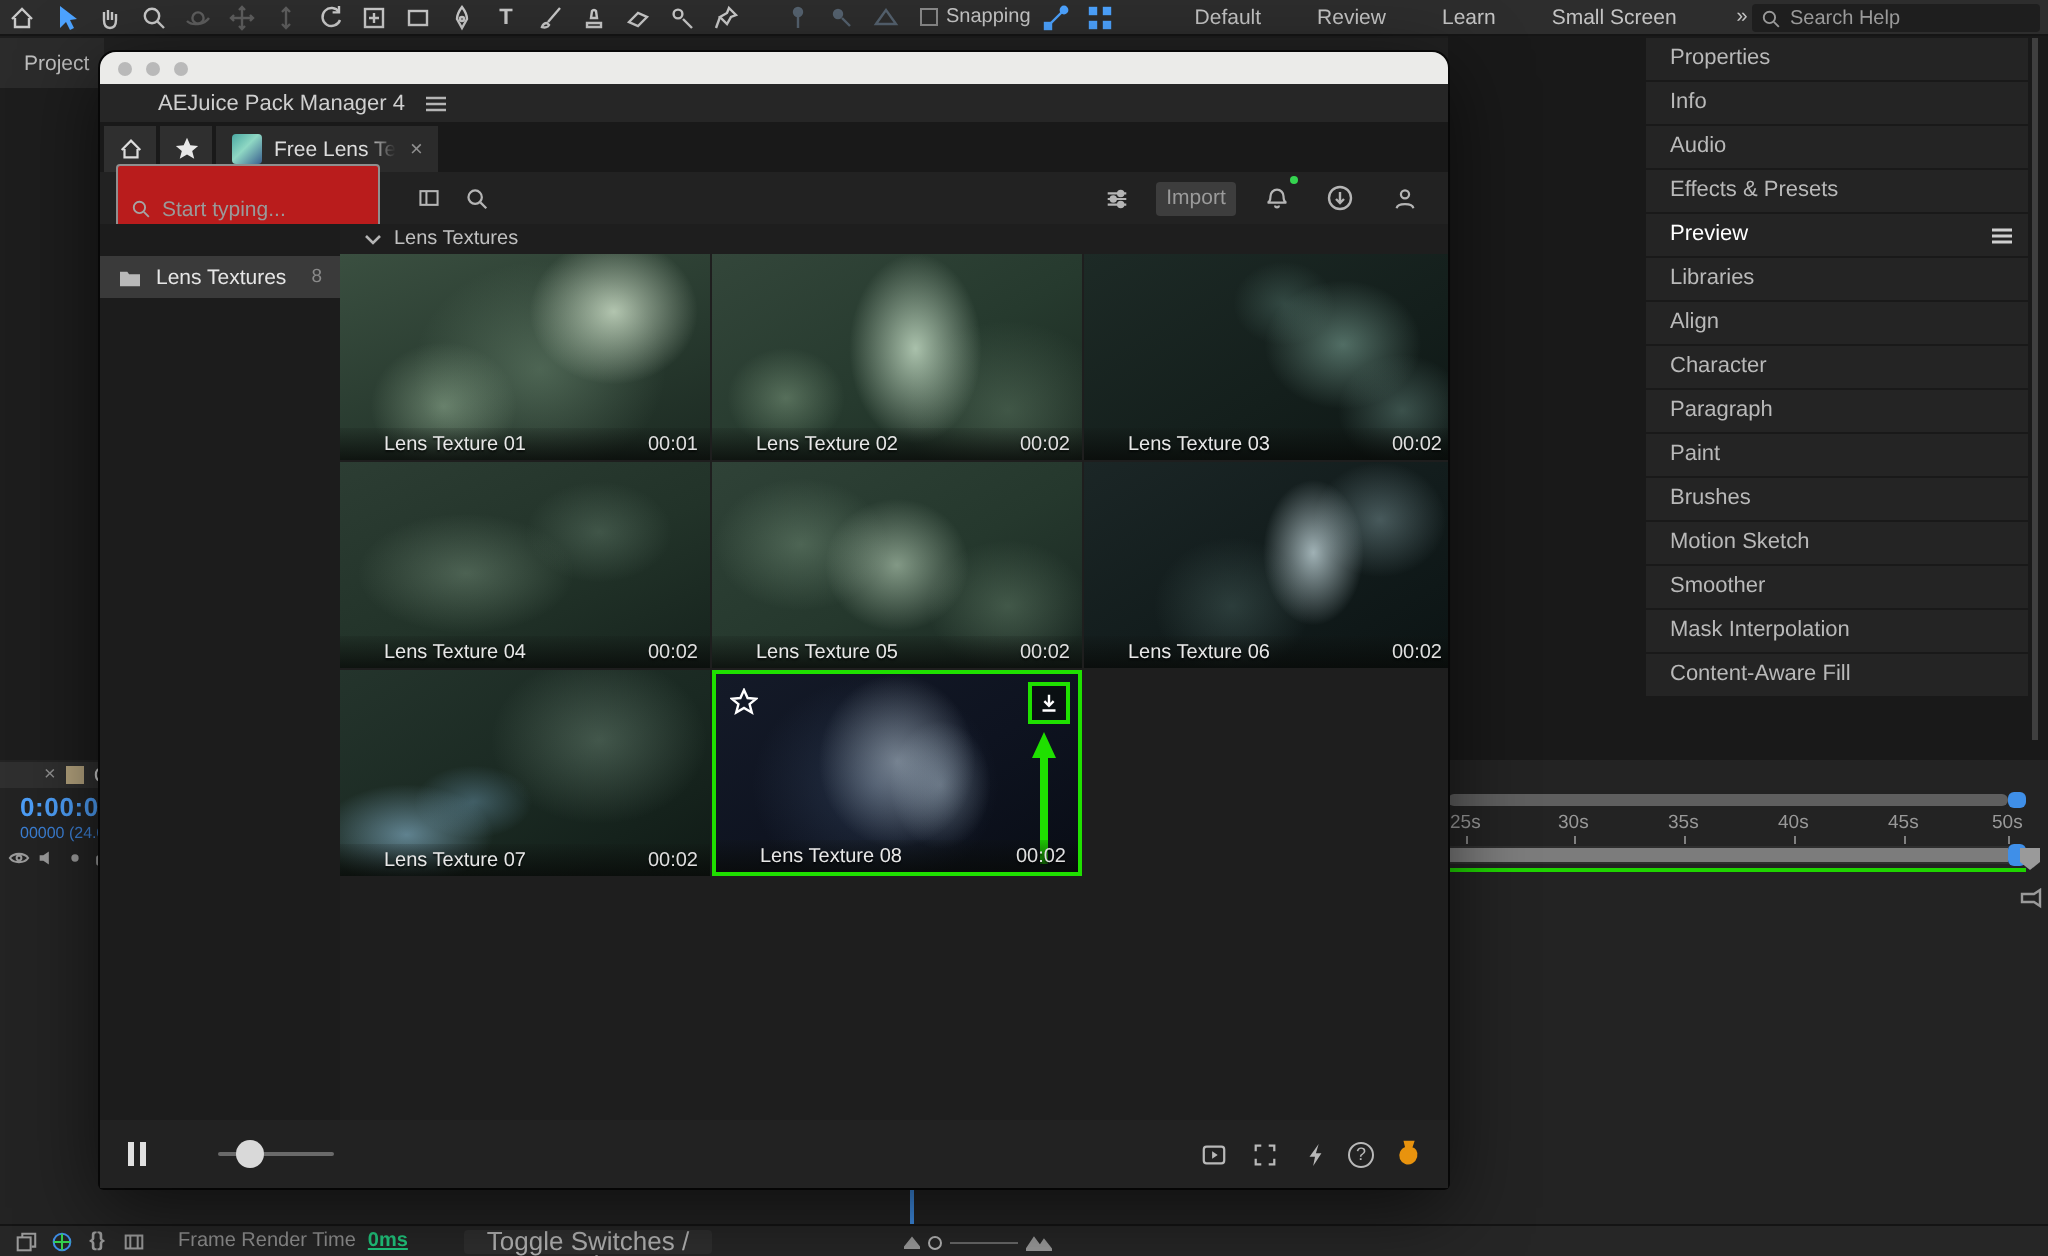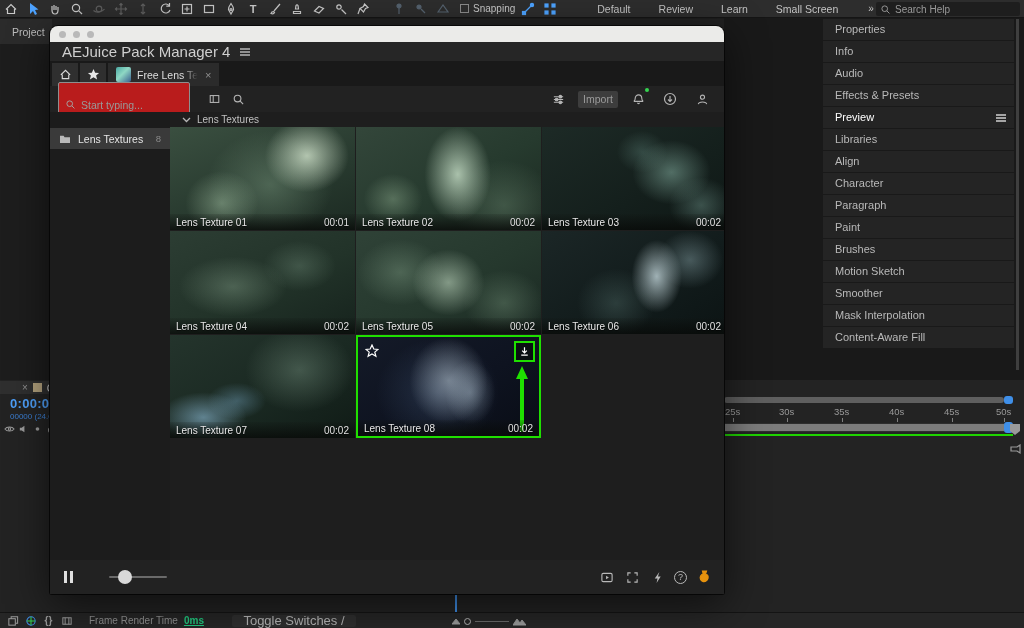--- a/index.html
+++ b/index.html
@@ -81,21 +81,21 @@
   .sb-zoom{position:absolute;left:452px;top:2px;display:flex;align-items:center;gap:4px;height:12px;}
   .sb-zoom svg{stroke:#9a9a9a;fill:#9a9a9a;}
   .sb-zoom .track{width:34px;height:1px;background:#6a6a6a;}
   .sb-zoom .knob{width:7px;height:7px;border:1.5px solid #b5b5b5;border-radius:50%;background:transparent;}
 
   
   .aj-window{position:absolute;left:50px;top:26px;width:674px;height:568px;z-index:5;
     background:#1e1e1e;border-radius:8px 8px 2px 2px;box-shadow:0 10px 40px rgba(0,0,0,.6), 0 0 0 1px #0a0a0a;}
   .aj-titlebar{position:absolute;left:0;top:0;width:674px;height:16px;background:#ebebe9;border-radius:8px 8px 0 0;display:flex;align-items:center;padding-left:9px;gap:7px;}
   .traffic{width:7px;height:7px;border-radius:50%;background:#b9b9b9;}
-  .aj-header{position:absolute;left:0;top:16px;width:674px;height:19px;background:#262626;display:flex;align-items:center;padding-left:12px;color:#cfcfcf;font-size:15px;gap:10px;}
+  .aj-header{position:absolute;left:0;top:16px;width:674px;height:19px;background:#262626;display:flex;align-items:center;padding-left:29px;color:#cfcfcf;font-size:11px;gap:10px;}
   .aj-header svg{stroke:#b5b5b5;stroke-width:1.3;}
   .aj-tabs{position:absolute;left:0;top:35px;width:674px;height:25px;background:#191919;display:flex;align-items:flex-end;gap:2px;padding-left:2px;}
   .aj-tabbtn{width:26px;height:23px;background:#2f2f2f;display:flex;align-items:center;justify-content:center;}
   .aj-tabbtn svg{stroke:#dcdcdc;stroke-width:1.2;fill:none;}
   .aj-tabbtn .starfill{fill:#e8e8e8;stroke:none;}
   .aj-tab{height:23px;background:#2b2b2b;display:flex;align-items:center;gap:6px;padding:0 8px;max-width:126px;position:relative;}
   .tab-thumb{width:15px;height:15px;border-radius:2px;background:linear-gradient(135deg,#4aa8a2,#8fd8c4 45%,#3a5f8f);flex:0 0 auto;}
   .tab-label{color:#dddddd;font-size:10.5px;white-space:nowrap;overflow:hidden;width:62px;
     -webkit-mask-image:linear-gradient(90deg,#000 75%,transparent 98%);mask-image:linear-gradient(90deg,#000 75%,transparent 98%);}
   .tab-close{color:#8f8f8f;font-size:11px;}
@@ -117,21 +117,21 @@
   .aj-side-item svg{stroke:#b9b9b9;fill:none;stroke-width:1.1;flex:0 0 auto;}
   .aj-side-label{color:#e6e6e6;font-size:10.5px;flex:1;}
   .aj-side-count{color:#8a8a8a;font-size:9.5px;}
 
   .aj-content-header{position:absolute;left:120px;top:86px;width:554px;height:15px;display:flex;align-items:center;gap:6px;padding-left:12px;color:#c0c0c0;font-size:10px;background:#1e1e1e;}
   .aj-content-header svg{stroke:#b5b5b5;fill:none;stroke-width:1.3;}
 
   .aj-grid{position:absolute;left:120px;top:101px;width:554px;height:312px;overflow:hidden;}
   .tile{position:absolute;width:185px;height:103px;overflow:hidden;}
   .tile-label{position:absolute;left:0;bottom:0;width:100%;height:16px;background:linear-gradient(rgba(18,22,19,.15),rgba(8,10,8,.78));display:flex;align-items:center;justify-content:space-between;padding:0 6px;}
-  .tile-name{color:#e8e8e8;font-size:10px;text-shadow:0 1px 1px rgba(0,0,0,.7);white-space:nowrap;}
+  .tile-name{color:#e8e8e8;font-size:10px;text-shadow:0 1px 1px rgba(0,0,0,.7);white-space:nowrap;margin-left:16px;}
   .tile-time{color:#e0e0e0;font-size:10px;text-shadow:0 1px 1px rgba(0,0,0,.7);}
   .tile.sel{border:2px solid #1fe000;}
   .tile-star{position:absolute;left:7px;top:7px;}
   .tile-star svg{stroke:#ffffff;fill:none;stroke-width:1.2;}
   .dl-box{position:absolute;right:4px;top:4px;width:21px;height:21px;border:2px solid #1fe000;background:rgba(8,12,8,.55);display:flex;align-items:center;justify-content:center;}
   .dl-box svg{stroke:#ffffff;fill:none;stroke-width:1.3;}
   .green-arrow{position:absolute;right:10px;top:29px;}
 
   
   .t1{background:radial-gradient(60px 52px at 74% 28%,rgba(214,232,208,.78),transparent 70%),radial-gradient(52px 46px at 28% 74%,rgba(162,192,162,.5),transparent 70%),radial-gradient(84px 72px at 54% 56%,rgba(122,152,127,.45),transparent 75%),linear-gradient(160deg,#3a4f40,#27392e 60%,#1c2a22);}

